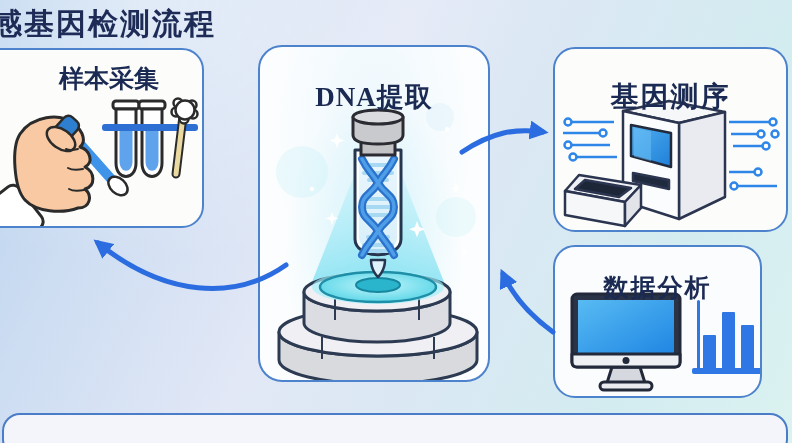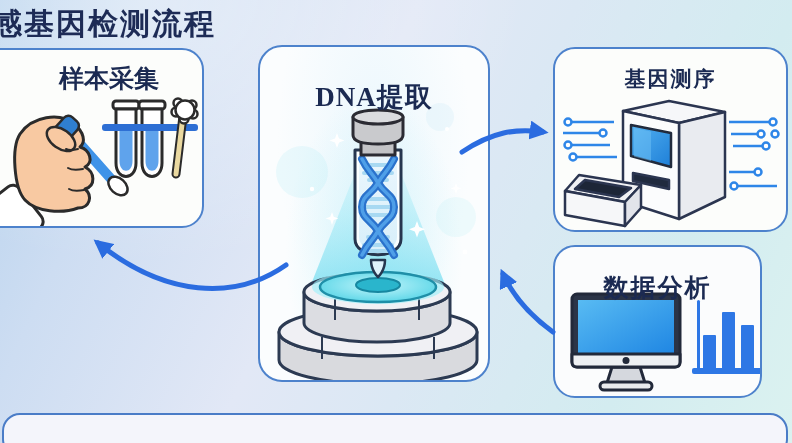--- a/index.html
+++ b/index.html
@@ -12,21 +12,21 @@
   .panel{position:absolute;background:#fcfdfb;border:2px solid #4d82cc;border-radius:22px;overflow:hidden;z-index:2;box-sizing:border-box;}
   .panel-sample{left:-24px;top:48px;width:228px;height:180px;}
   .panel-center{left:258px;top:45px;width:232px;height:337px;border-radius:24px;
     background:radial-gradient(ellipse at 50% 62%,rgba(140,230,245,.30),transparent 55%),
                radial-gradient(ellipse at 50% 28%,rgba(190,230,250,.25),transparent 60%),#fbfdfe;}
   .panel-gene{left:553px;top:47px;width:235px;height:185px;}
   .panel-data{left:553px;top:245px;width:209px;height:153px;background:#fbfcfd;}
   .panel-title{position:relative;text-align:center;font-weight:bold;color:#1b2a52;z-index:3;}
   .panel-sample .panel-title{padding-top:12px;padding-left:38px;font-size:25px;}
   .panel-center .panel-title{padding-top:32px;font-size:27px;letter-spacing:1px;}
-  .panel-gene .panel-title{padding-top:16px;font-size:21px;letter-spacing:2px;}
+  .panel-gene .panel-title{padding-top:29px;font-size:28px;letter-spacing:2px;}
   .panel-data .panel-title{padding-top:24px;font-size:25px;letter-spacing:2px;}
   .panel svg.art{position:absolute;inset:0;z-index:1;}
   .arrows{position:absolute;inset:0;z-index:3;pointer-events:none;}
   .footer-bar{position:absolute;left:2px;top:413px;width:786px;height:44px;background:#f4f5fb;
     border:2px solid #4a7cc7;border-radius:18px;z-index:2;box-sizing:border-box;}
   
   .bar-chart{position:absolute;left:0;top:0;width:233px;height:153px;z-index:2;}
   .bc-axis{position:absolute;left:142px;top:53px;width:3px;height:70px;background:#2e77e5;border-radius:2px;}
   .bc-base{position:absolute;left:137px;top:121px;width:85px;height:6px;background:#2e77e5;border-radius:2px;}
   .bc-bars{position:absolute;left:148px;top:65px;width:70px;height:58px;display:flex;align-items:flex-end;gap:6px;}

